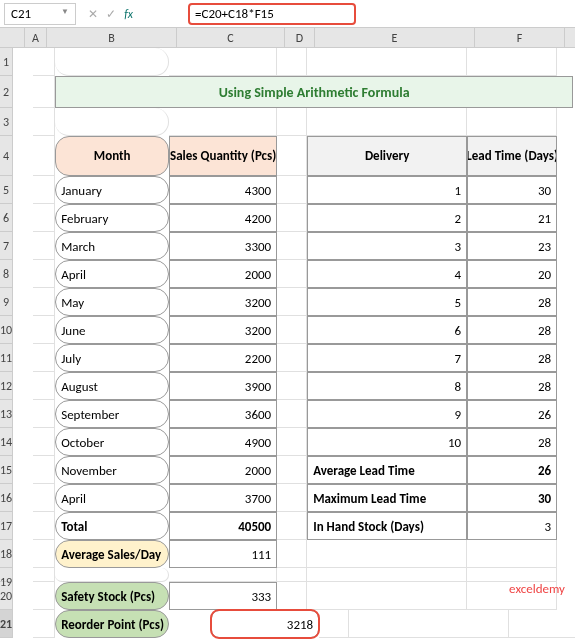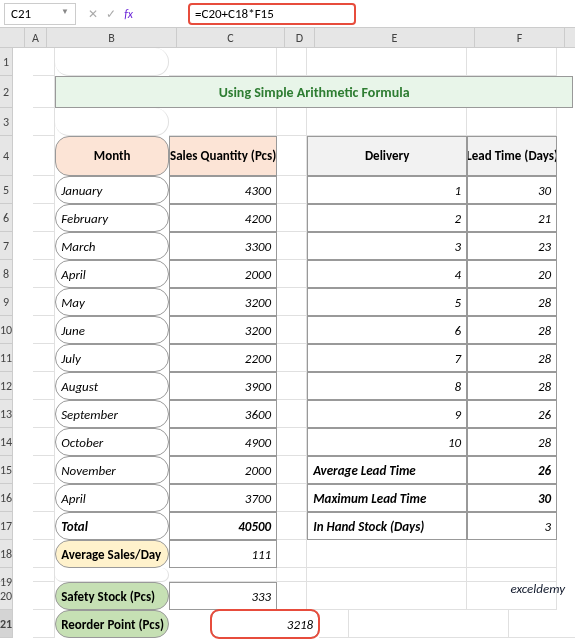--- a/index.html
+++ b/index.html
@@ -3,21 +3,21 @@
   <meta charset="utf-8">
   <style>
     * { box-sizing: border-box; margin: 0; padding: 0; }
     body { font-family: Calibri, Arial, sans-serif; font-size: 13px; background: #fff; width: 575px; height: 641px; overflow: hidden; position: relative; }
     
     .formula-bar { display: flex; align-items: center; height: 28px; border-bottom: 1px solid #ccc; background: #fff; }
     .name-box { width: 80px; height: 22px; border: 1px solid #ccc; margin: 0 4px; padding: 2px 6px; display: flex; align-items: flex-start; justify-content: space-between; background: #fff; }
     .name-box-dd { color: #888; font-size: 8px; }
     .fx-icons { display: flex; align-items: center; gap: 8px; padding: 0 8px; color: #aaa; }
     .fx-icons span { font-size: 12px; }
-    .fx-label { font-style: italic; color: #6d28d9; font-size: 12px; }
+    .fx-label { font-style: italic; color: #0f766e; font-size: 12px; }
     .formula-input { flex: 1; padding: 2px 6px; border: none; font-family: Calibri, Arial, sans-serif; font-size: 13px; outline: 2px solid #e74c3c; outline-offset: -1px; border-radius: 3px; height: 20px; margin-right: 220px; margin-left: 48px; }
     
     .col-headers { display: flex; height: 20px; background: #e6e6e6; border-bottom: 1px solid #ccc; }
     .corner { width: 25px; border-right: 1px solid #ccc; background: #e6e6e6; }
     .col-h { border-right: 1px solid #ccc; text-align: center; line-height: 20px; color: #444; font-size: 12px; }
     .col-A { width: 22px; }
     .col-B { width: 130px; }
     .col-C { width: 108px; }
     .col-D { width: 30px; }
     .col-E { width: 160px; }
@@ -36,29 +36,29 @@
     .c-A { width: 22px; }
     .c-B { width: 114px; border-radius: 14px; }
     .c-C { width: 108px; }
     .c-D { width: 30px; }
     .c-E { width: 160px; }
     .c-F { width: 90px; }
     
     .title-cell { background: #e8f5e9; color: #2e7d32; font-weight: bold; font-size: 14px; justify-content: center; border: 1px solid #999; }
     .hdr-cell { background: #fce4d6; font-weight: bold; text-align: center; justify-content: center; border: 1px solid #999; }
     .hdr-cell2 { background: #f2f2f2; font-weight: bold; text-align: center; justify-content: center; border: 1px solid #999; }
-    .data-cell { border: 1px solid #999; font-style: italic; }
+    .data-cell { border: 1px solid #999; }
     .num { justify-content: flex-end; }
     .bold { font-weight: bold; }
     .yellow-hdr { background: #fff2cc; font-weight: bold; border: 1px solid #999; }
     .green-hdr { background: #c6e0b4; font-weight: bold; border: 1px solid #999; }
     
     .selected-cell { outline: 2px solid #e74c3c; outline-offset: -1px; border-radius: 8px; margin-left: 42px; }
     
-    .watermark { position: absolute; bottom: 45px; right: 10px; color: #0f172a; font-size: 13px; font-style: italic; pointer-events: none; }
+    .watermark { position: absolute; bottom: 45px; right: 10px; color: #ef4444; font-size: 13px; pointer-events: none; }
     .r4 .hdr-cell, .r4 .hdr-cell2 { height: 40px; flex-direction: column; line-height: 1.2; }
     .row.r4 { height: 40px; }
     .row-h.r4h { height: 40px; line-height: 40px; }
     .row-h.r2h { height: 32px; line-height: 32px; }
     .row.r2 { height: 32px; }
   </style>
 </head>
 <body>
 
 <div class="formula-bar">

